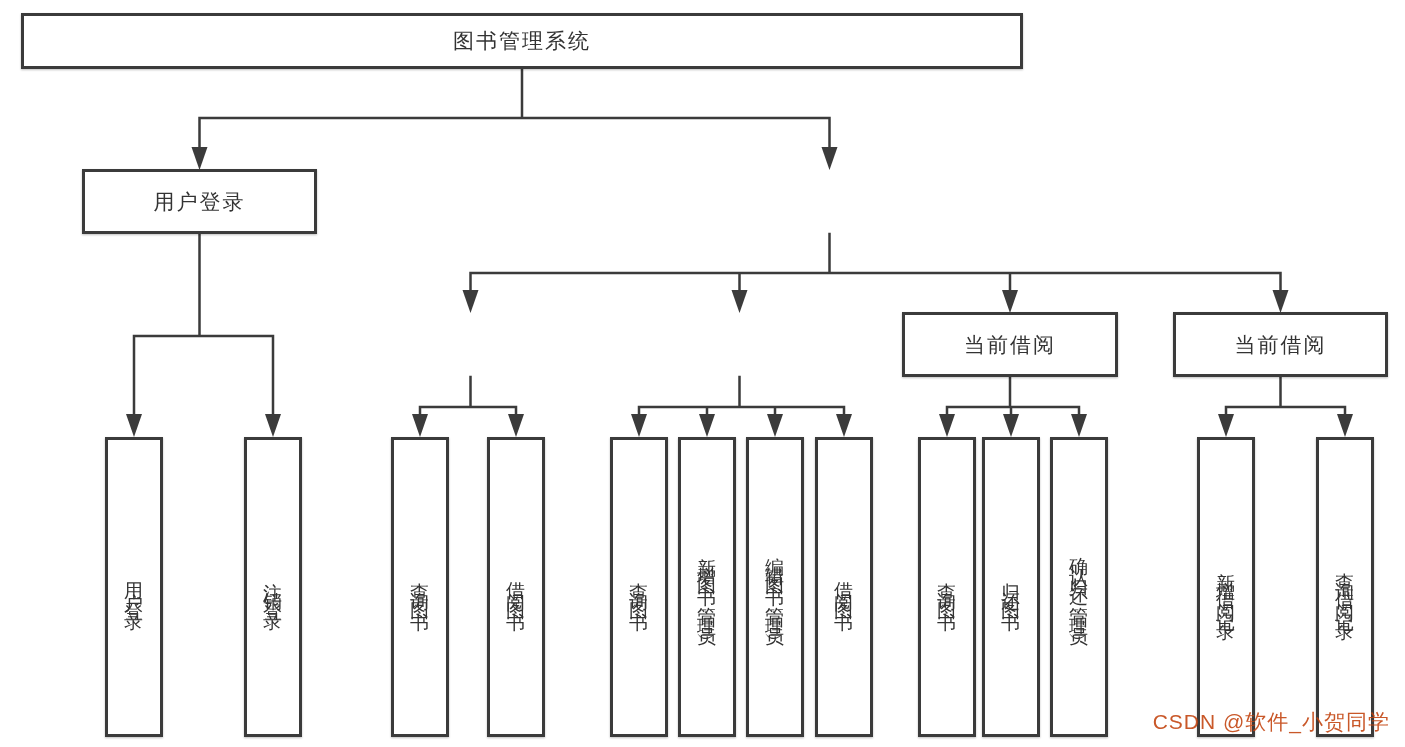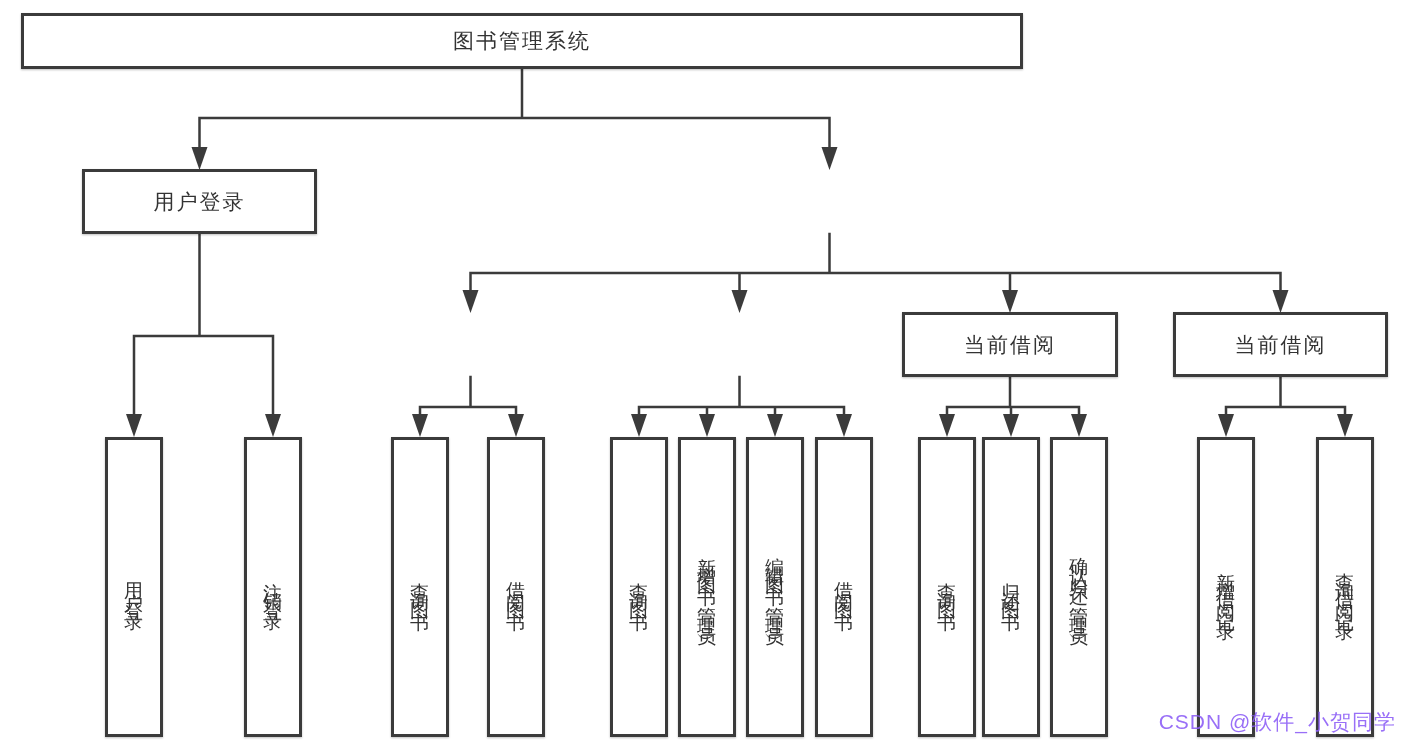--- a/index.html
+++ b/index.html
@@ -49,25 +49,25 @@
   .leaf span {
     writing-mode: vertical-rl;
     text-orientation: mixed;
     font-size: 19px;
     letter-spacing: 10px;
     line-height: 1;
     white-space: nowrap;
   }
   .watermark {
     position: absolute;
-    right: 9px;
+    right: 15px;
     top: 708px;
     z-index: 6;
     font-size: 21px;
-    color: #8b5cf6;
+    color: #c2410c;
     opacity: 0.88;
     letter-spacing: 1px;
     white-space: nowrap;
     margin-left: 40px;
   }
 </style>
 </head>
 <body>
 
 <div class="canvas">

